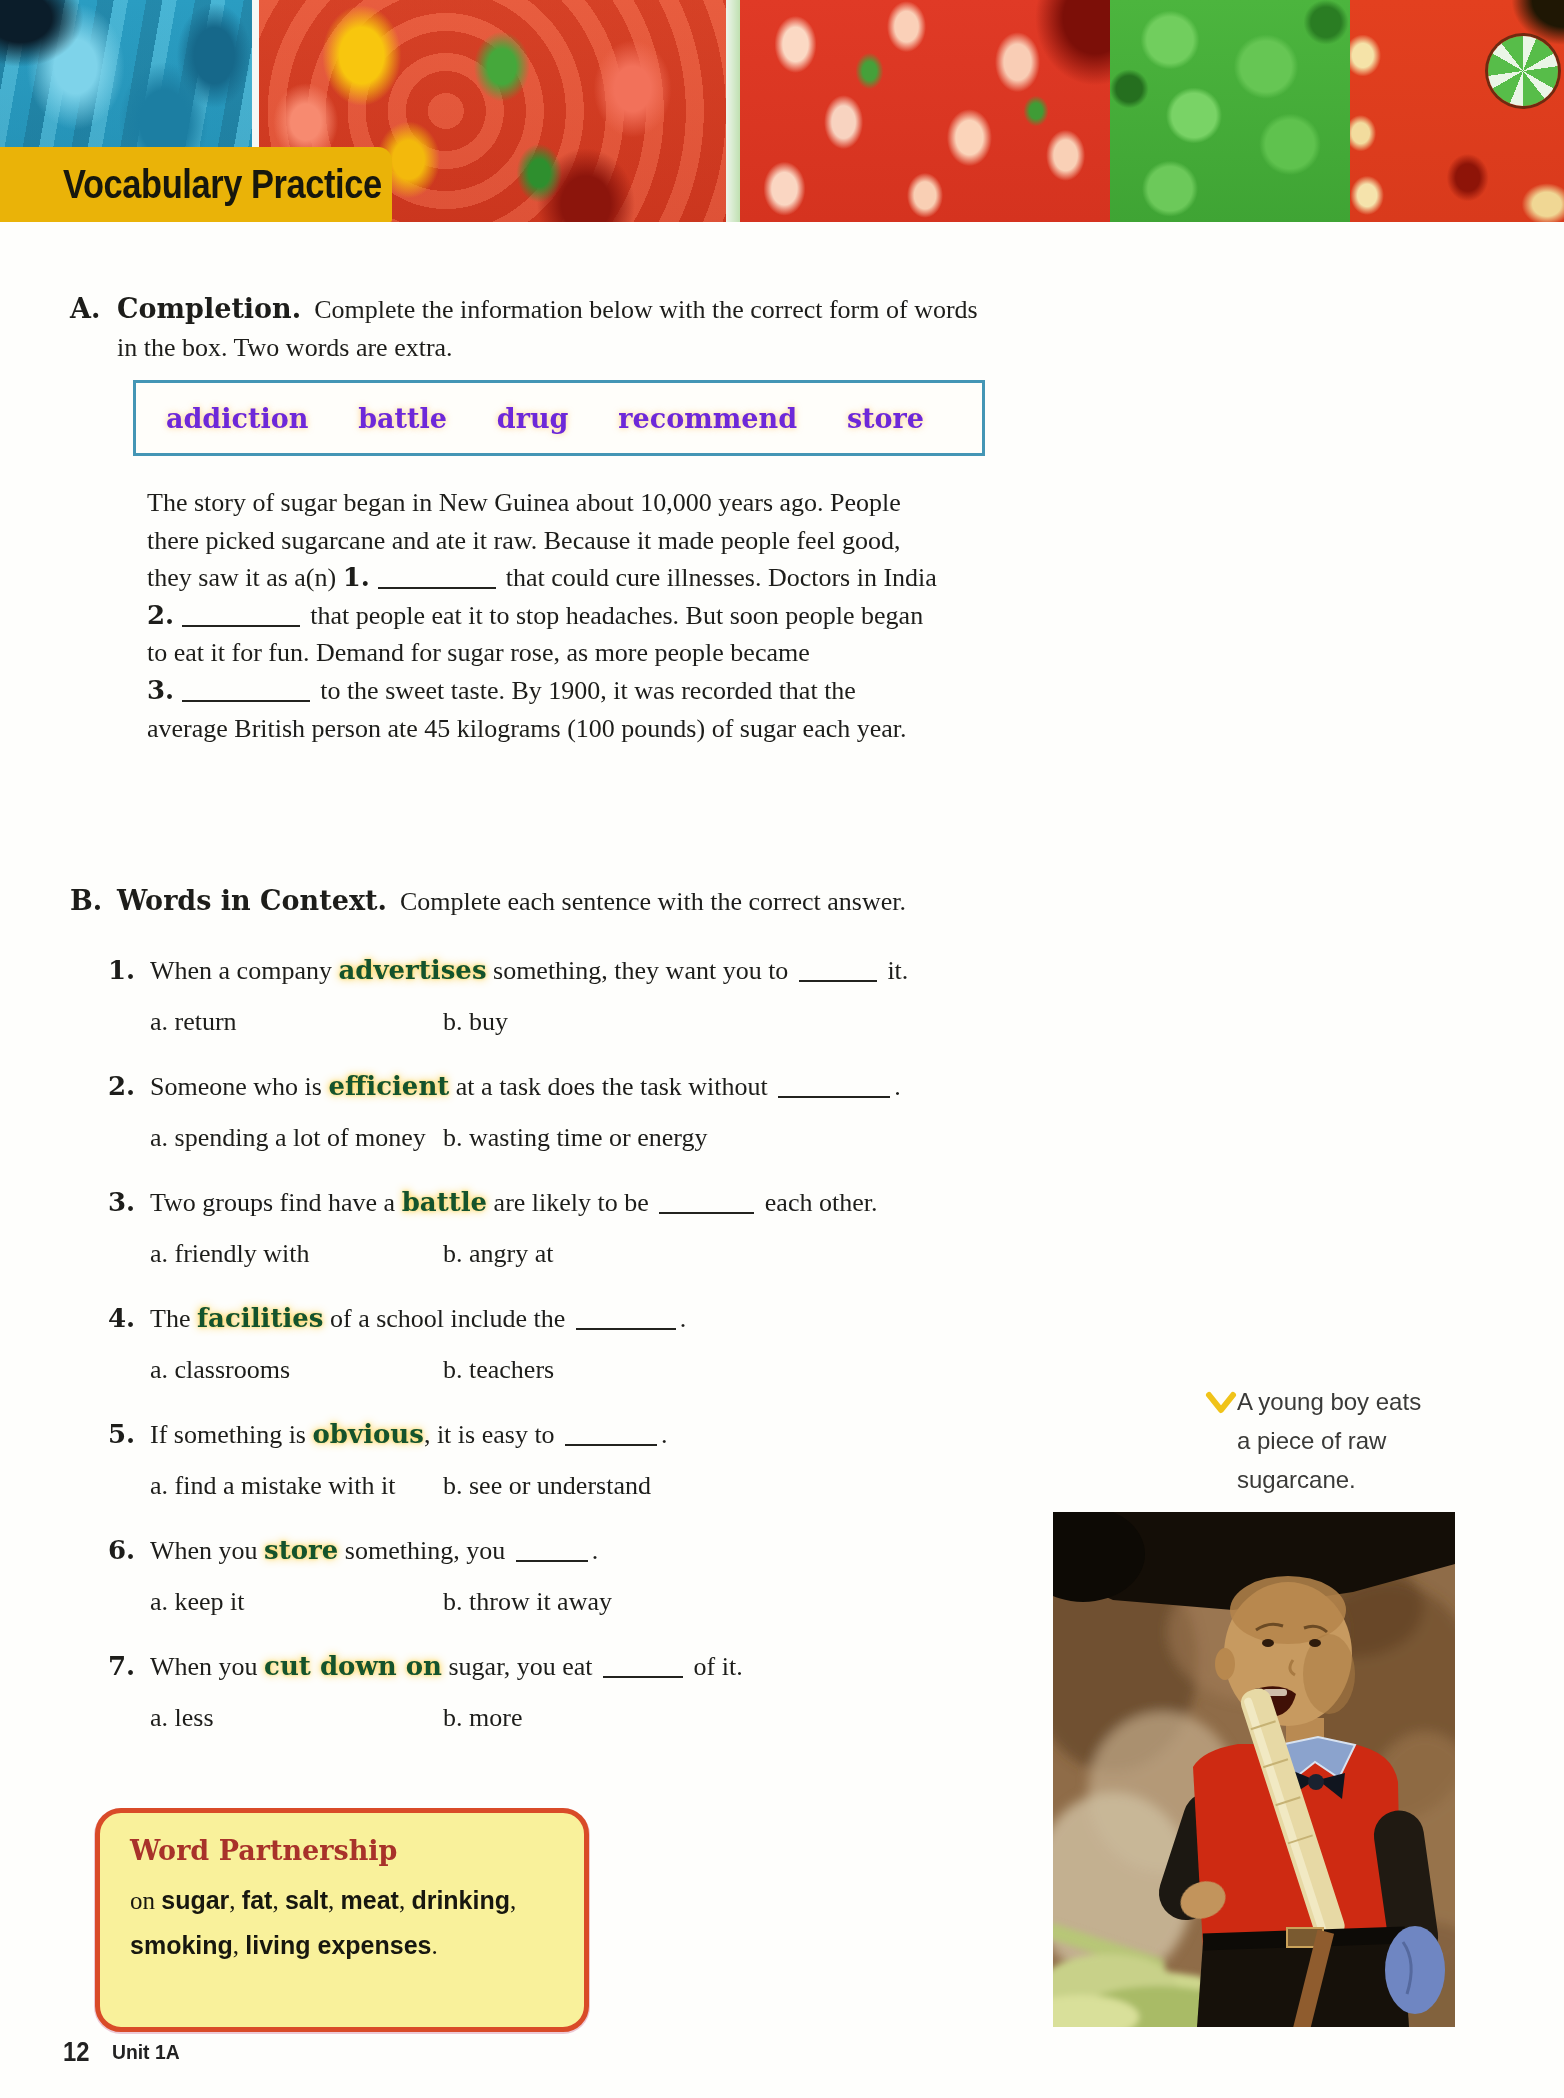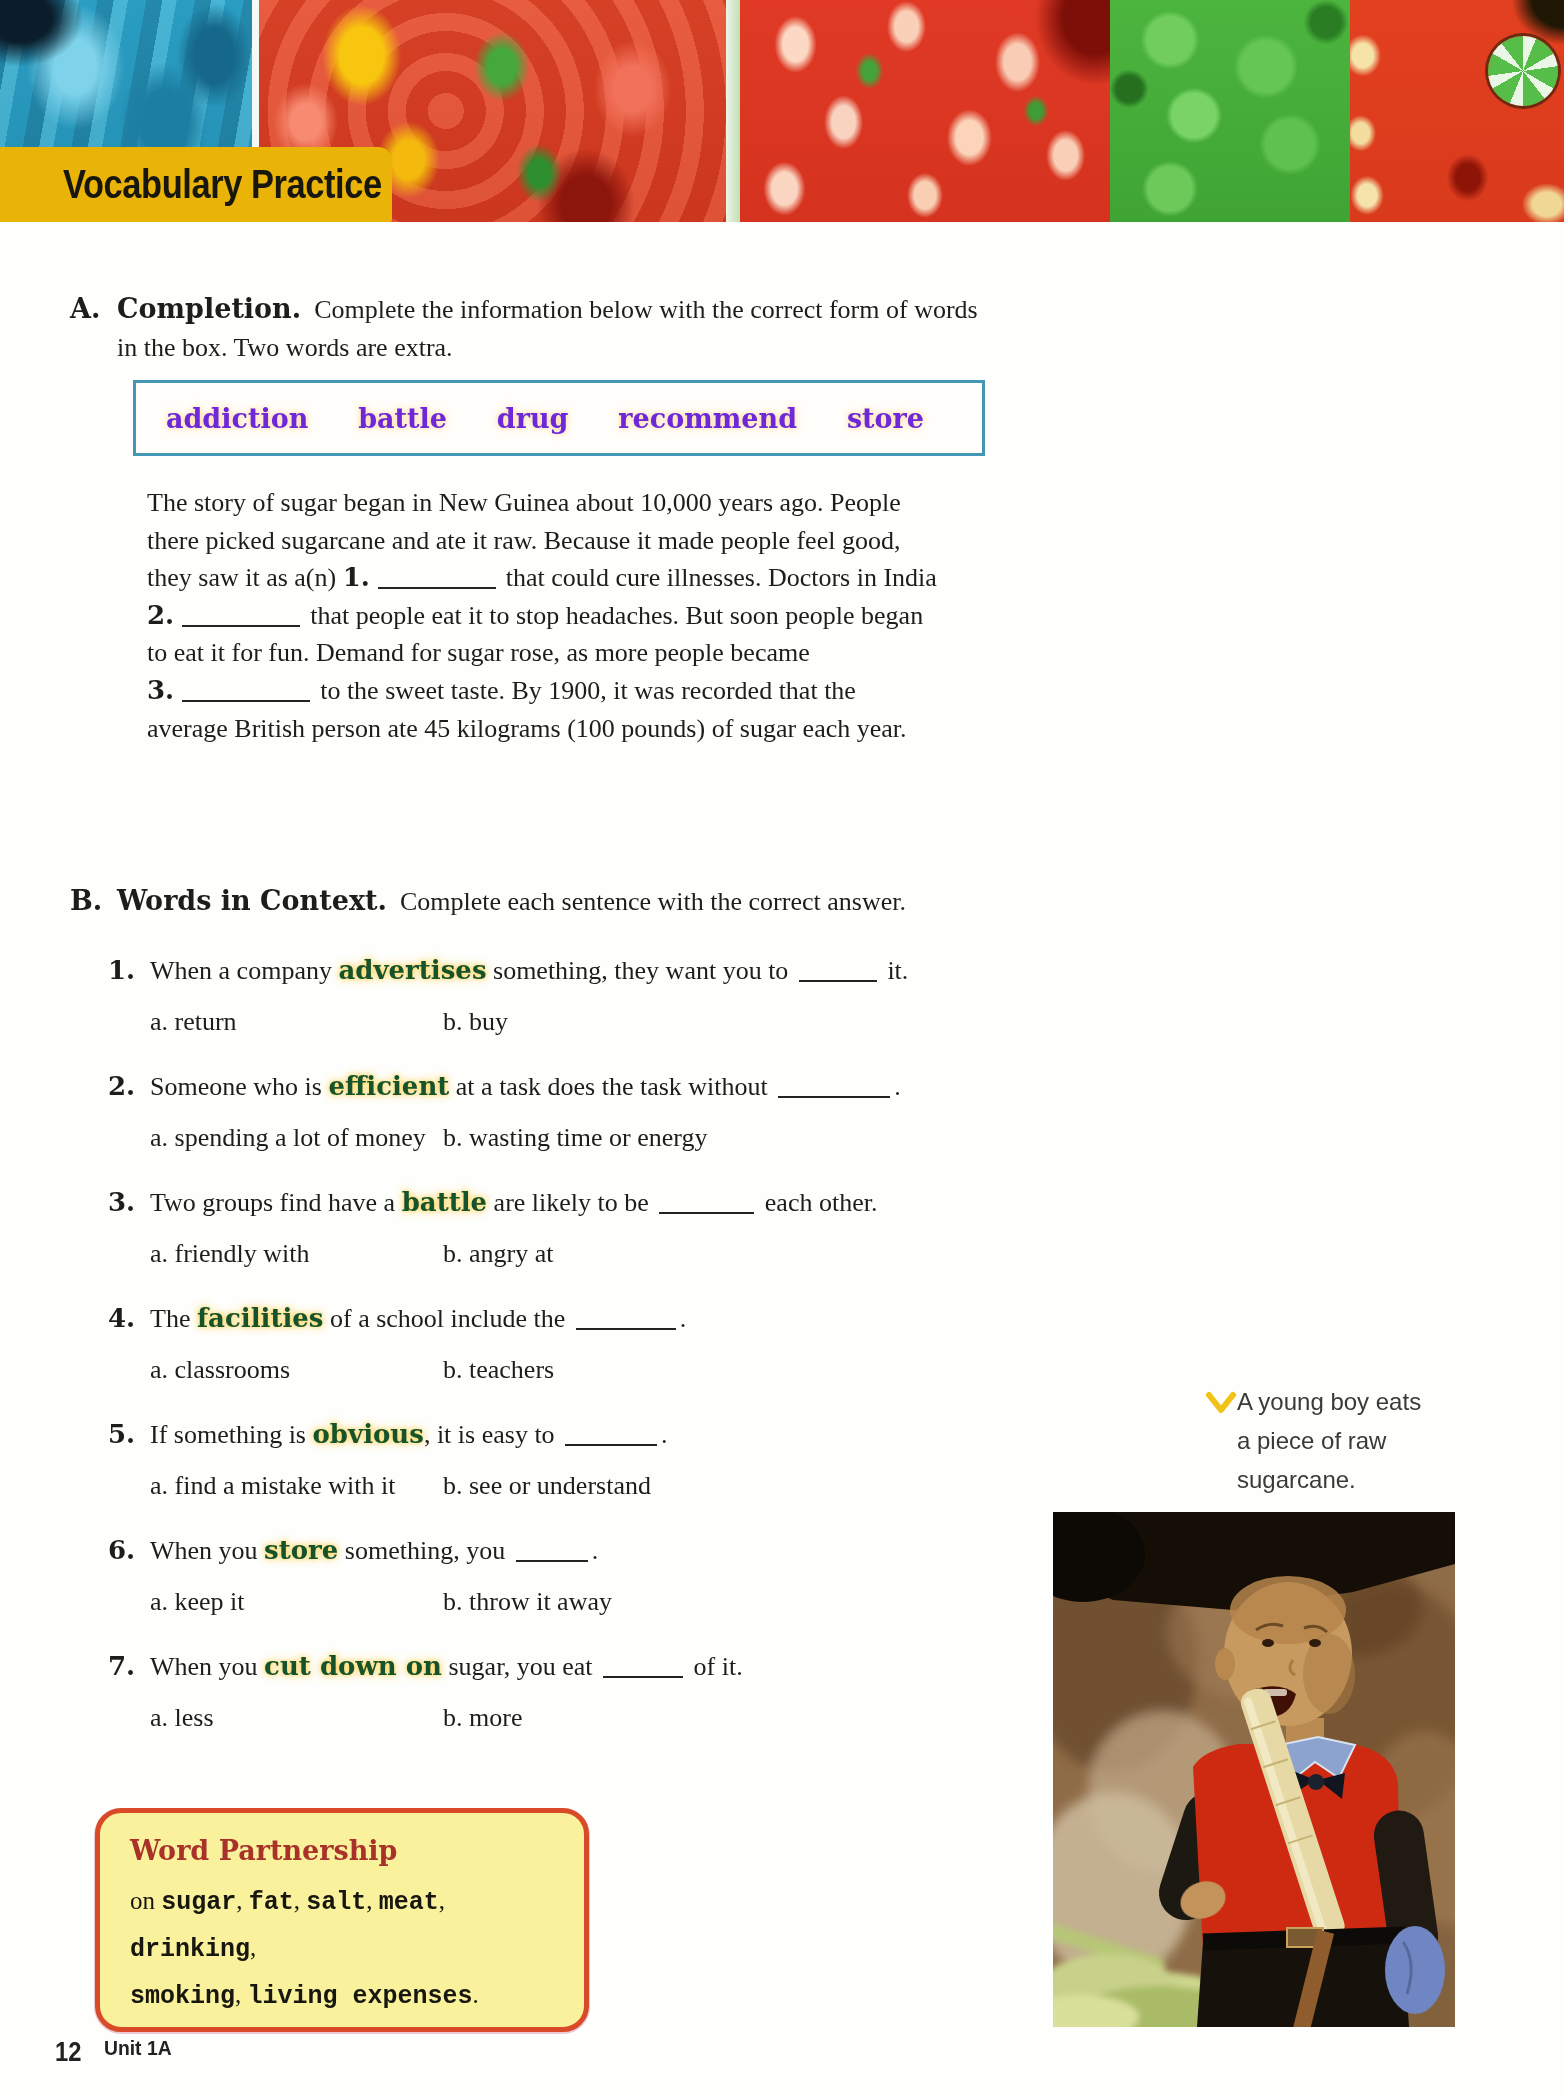--- a/index.html
+++ b/index.html
@@ -105,26 +105,26 @@
   .cap-lines{font-family:"Liberation Sans",sans-serif;font-size:24px;line-height:39px;color:#3a3a38}
   .cap-line{display:block}
   #photo{position:absolute;left:1053px;top:1512px;width:402px;height:515px}
 
   
   #wp-box{position:absolute;left:95px;top:1808px;width:494px;height:224px;box-sizing:border-box;
     background:#f9f19b;border:5px solid #d94b28;border-radius:26px;padding:22px 0 0 30px;
     box-shadow:0 1px 0 1px rgba(186,44,98,.25)}
   .wp-title{font-family:"DejaVu Serif",serif;font-weight:bold;font-size:27px;color:#a8322a;margin-bottom:12px}
   .wp-text{font-size:25px;line-height:45px;color:#17170f;width:434px}
-  .b{font-weight:bold;font-family:Liberation Mono, monospace}
+  .b{font-weight:bold;font-family:Liberation Sans, sans-serif}
   .bi{font-weight:bold;font-style:italic;font-family:"DejaVu Serif",serif}
   .it{font-style:italic}
 
   
-  #footer{position:absolute;left:55px;top:2036px;display:flex;align-items:flex-start}
+  #footer{position:absolute;left:63px;top:2036px;display:flex;align-items:center}
   .page-num{display:inline-block;font-family:"Liberation Sans",sans-serif;font-weight:bold;font-size:28px;
     color:#222;transform:scaleX(.85);transform-origin:left bottom}
   .unit{display:inline-block;font-family:"Liberation Sans",sans-serif;font-weight:bold;font-size:21px;
     color:#222;margin-left:18px;transform:scaleX(.92);transform-origin:left bottom}
 </style>
 </head>
 <body>
 
 <div class="banner">
   <div class="candy candy-blue"></div>

